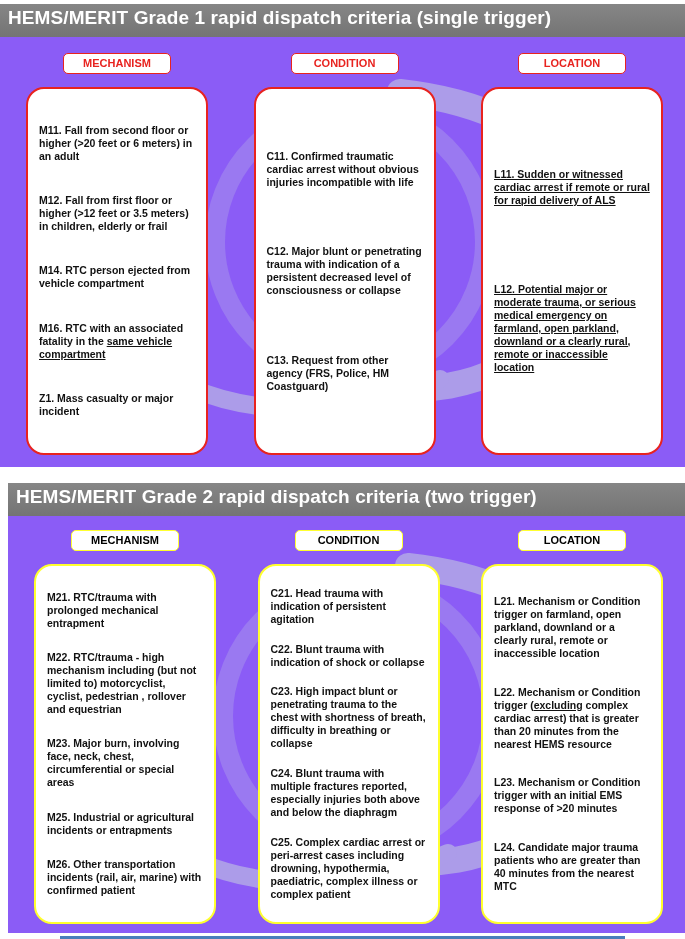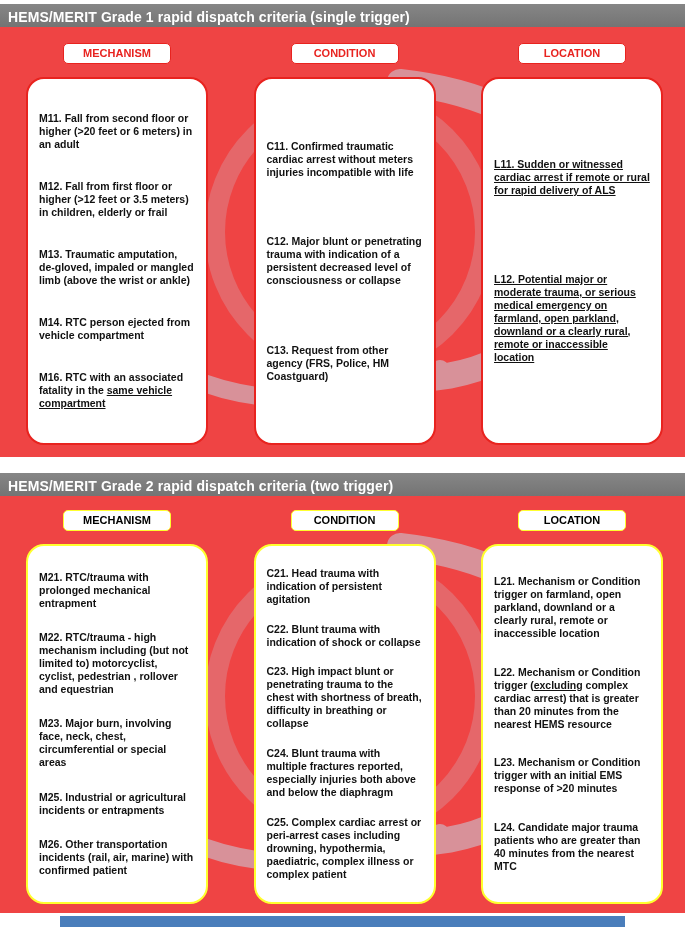--- a/index.html
+++ b/index.html
@@ -5,38 +5,38 @@
   * { box-sizing: border-box; margin: 0; padding: 0; }
   html, body { background: #ffffff; }
   body {
     width: 685px;
     font-family: "Liberation Sans", sans-serif;
     -webkit-font-smoothing: antialiased;
   }
   .figure { width: 685px; padding-top: 4px; }
 
   .panel-title {
-    height: 23px;
+    height: 33px;
     background: linear-gradient(#868686, #747474);
     color: #ffffff;
     font-weight: bold;
-    font-size: 14px;
+    font-size: 19px;
     line-height: 27px;
     padding-left: 8px;
     letter-spacing: 0.1px;
   }
 
   .panel-body {
     position: relative;
-    background: #ef4444;
+    background: #8b5cf6;
     overflow: hidden;
   }
   .panel1 .panel-body { padding: 16px 0 12px 0; }
   .panel2 .panel-body { padding: 14px 0 9px 0; }
-  .panel2 { margin-top: 16px; }
+  .panel2 { margin-top: 16px; padding-left: 8px; }
 
   .watermark { position: absolute; left: 0; top: 0; pointer-events: none; }
 
   .columns {
     position: relative;
     display: flex;
     justify-content: space-between;
     padding: 0 22px 0 26px;
   }
   .col { width: 182px; display: flex; flex-direction: column; align-items: center; }
@@ -97,29 +97,29 @@
           <path d="M 130 310 C 195 378 330 392 440 342" stroke-width="18"></path>
           <circle cx="350" cy="205" r="135" stroke-width="20" opacity="0.45"></circle>
         </g>
       </svg>
       <div class="columns">
           <div class="col">
             <div class="pill" style="border-color: rgb(232, 35, 31); color: rgb(232, 35, 31);">MECHANISM</div>
             <div class="box" style="border-color: rgb(232, 35, 31);">
               <p class="item">M11. Fall from second floor or higher (&gt;20 feet or 6 meters) in an adult</p>
               <p class="item">M12. Fall from first floor or higher (&gt;12 feet or 3.5 meters) in children, elderly or frail</p>
-              <p class="item">M13. Traumatic amputation, de-gloved, impaled or mangled limb (above the wrist or ankle)</p>
               <p class="item">M14. RTC person ejected from vehicle compartment</p>
               <p class="item"><span>M16. RTC with an associated fatality in the </span><span class="underline">same vehicle compartment</span></p>
+              <p class="item">Z1. Mass casualty or major incident</p>
             </div>
           </div>
           <div class="col">
             <div class="pill" style="border-color: rgb(232, 35, 31); color: rgb(232, 35, 31);">CONDITION</div>
             <div class="box" style="border-color: rgb(232, 35, 31);">
-              <p class="item">C11. Confirmed traumatic cardiac arrest without meters injuries incompatible with life</p>
+              <p class="item">C11. Confirmed traumatic cardiac arrest without obvious injuries incompatible with life</p>
               <p class="item">C12. Major blunt or penetrating trauma with indication of a persistent decreased level of consciousness or collapse</p>
               <p class="item">C13. Request from other agency (FRS, Police, HM Coastguard)</p>
             </div>
           </div>
           <div class="col">
             <div class="pill" style="border-color: rgb(232, 35, 31); color: rgb(232, 35, 31);">LOCATION</div>
             <div class="box" style="border-color: rgb(232, 35, 31); text-decoration: underline;">
               <p class="item">L11. Sudden or witnessed cardiac arrest if remote or rural for rapid delivery of ALS</p>
               <p class="item">L12. Potential major or moderate trauma, or serious medical emergency on farmland, open parkland, downland or a clearly rural, remote or inaccessible location</p>
             </div>

